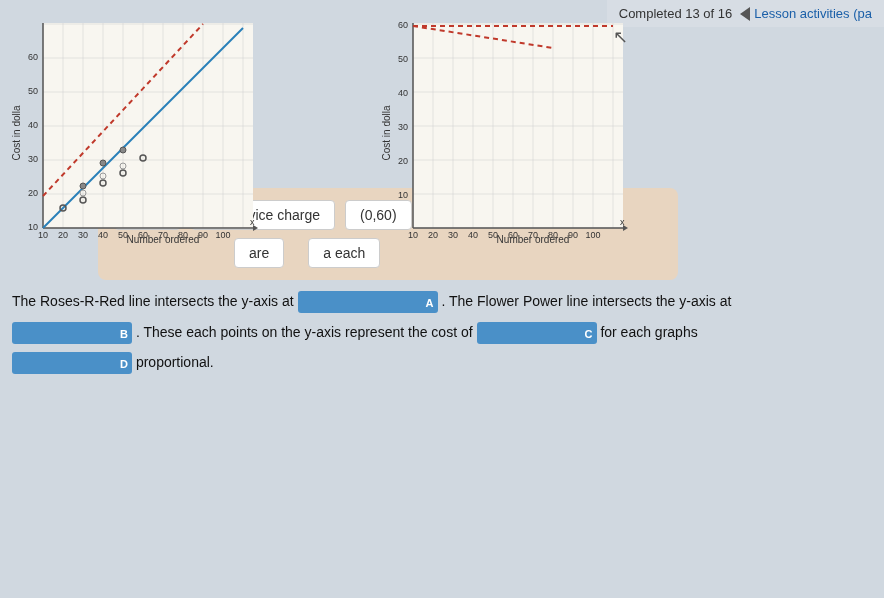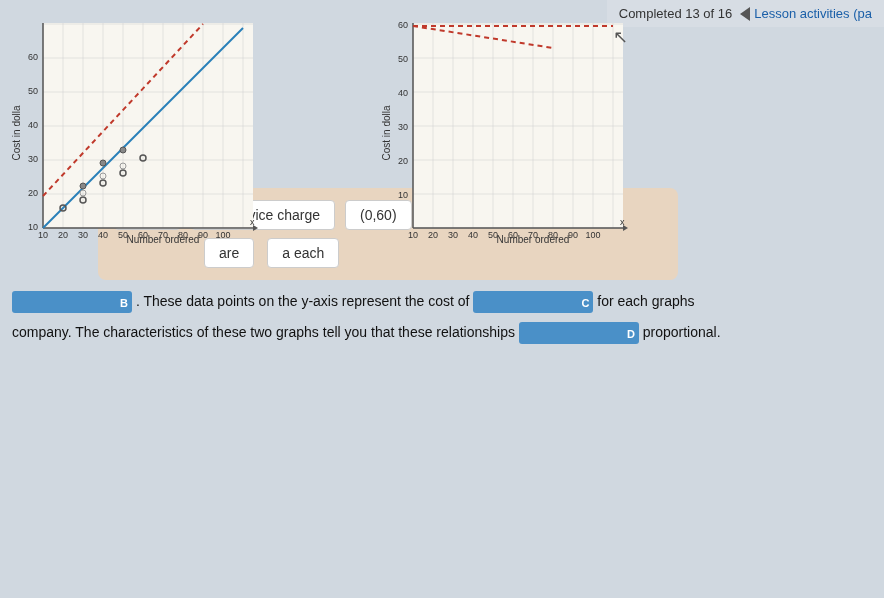--- a/index.html
+++ b/index.html
@@ -271,38 +271,44 @@
       </svg>
     </div>
   </div>
 
   <div style="margin-top:-60px; margin-left:90px; display:flex; flex-direction:column; gap:8px; background:#e8d5c0; border-radius:8px; padding:12px 16px; width:580px;">
     <div style="display:flex; gap:10px; align-items:center;">
       <div class="answer-chip">(0,20)</div>
       <div class="answer-chip">the service charge</div>
       <div class="answer-chip">(0,60)</div>
     </div>
-    <div style="display:flex; gap:13px; align-items:flex-start; margin-left:90px;">
+    <div style="display:flex; gap:24px; align-items:flex-start; margin-left:120px;">
       <div class="answer-chip">are</div>
       <div class="answer-chip">a each</div>
     </div>
   </div>
 
   <div class="paragraph-area" style="margin-top:8px;">
     <p>
+      <span>The Roses-R-Red line intersects the y-axis at</span>
+      <span class="inline-blank blue" style="width:140px;">
+        <span class="blank-label">A</span>
+      </span>
+      <span>. The Flower Power line intersects the y-axis at</span>
+    </p>
+    <p>
       <span class="inline-blank blue" style="width:120px;">
         <span class="blank-label">B</span>
       </span>
-      <span>. These data points on the y-axis represent the cost of</span>
+      <span>. These each points on the y-axis represent the cost of</span>
       <span class="inline-blank blue" style="width:120px;">
         <span class="blank-label">C</span>
       </span>
       <span>for each graphs</span>
     </p>
     <p>
-      <span>company. The characteristics of these two graphs tell you that these relationships</span>
       <span class="inline-blank blue" style="width:120px;">
         <span class="blank-label">D</span>
       </span>
       <span>proportional.</span>
     </p>
   </div>
 </div>
 
 </body></html>

